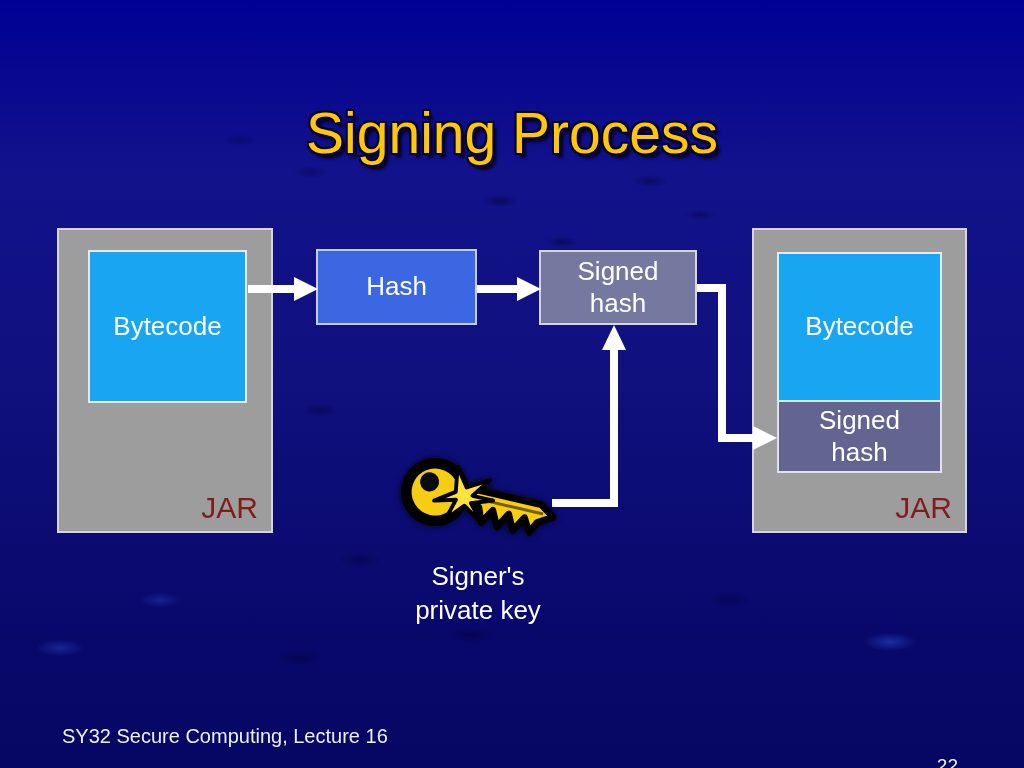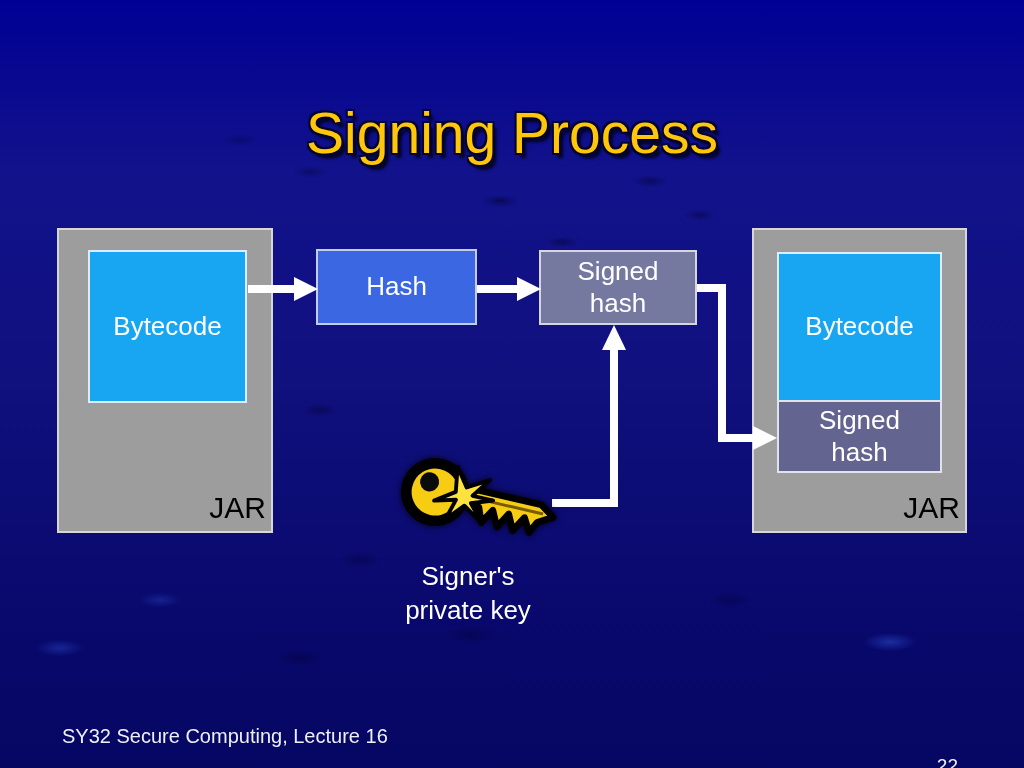--- a/index.html
+++ b/index.html
@@ -26,32 +26,32 @@
   }
   .title{
     position:absolute;left:0;top:62px;width:100%;text-align:center;
     font-size:57px;font-weight:400;letter-spacing:0px;color:var(--title-yellow,#ffc60a);
     text-shadow:-2px -2px 0 #050530, 2px -2px 0 #050530, -2px 2px 0 #050530,
                  2px 2px 0 #050530, 4px 5px 3px rgba(0,0,15,.85);
   }
   .box{position:absolute;box-sizing:border-box;display:flex;align-items:center;justify-content:center;
        text-align:center;white-space:pre-line;font-size:26px;line-height:1.22;z-index:1;}
   .jar{background:var(--jar-gray,#9d9d9d);border:2px solid #d7d7d7;}
-  .jar-tag{position:absolute;right:5px;bottom:4px;font-size:30px;color:#000000;}
+  .jar-tag{position:absolute;right:13px;bottom:4px;font-size:30px;color:#7f1d1d;}
   .jar-left{left:57px;top:228px;width:216px;height:305px;}
   .jar-right{left:752px;top:228px;width:215px;height:305px;}
   .bytecode-left{left:88px;top:250px;width:159px;height:153px;background:var(--bytecode-cyan,#18a5f2);border:2px solid #dceefb;}
   .hash-box{left:316px;top:249px;width:161px;height:76px;background:var(--hash-blue,#3b68e2);border:2px solid #c3cdea;}
   .signed-mid{left:539px;top:250px;width:158px;height:75px;background:var(--signed-slate,#75789f);border:2px solid #d6d6df;}
   .bytecode-right{left:777px;top:252px;width:165px;height:148px;background:var(--bytecode-cyan,#18a5f2);border:2px solid #dceefb;border-bottom:none;}
   .signed-right{left:777px;top:400px;width:165px;height:73px;background:var(--signed-slate-dark,#636590);border:2px solid #e2e2ea;}
   .arrows{position:absolute;left:0;top:0;width:1024px;height:768px;z-index:2;pointer-events:none;}
   .key-icon{position:absolute;left:392px;top:447px;width:182px;height:114px;z-index:3;
             filter:drop-shadow(0 0 3px rgba(0,0,0,.85));}
-  .key-caption{position:absolute;left:340px;top:560px;width:256px;text-align:center;
+  .key-caption{position:absolute;left:350px;top:560px;width:256px;text-align:center;
                font-size:26px;line-height:1.3;white-space:pre-line;color:#fff;z-index:1;}
   .footer-left{position:absolute;left:62px;top:725px;font-size:20px;color:#eef0f6;text-align:right;}
   .page-number{position:absolute;right:66px;top:755px;font-size:19px;color:#eef0f6;}
 </style>
 </head>
 <body>
 
 <div class="slide">
 
   <h1 class="title">Signing Process</h1>

